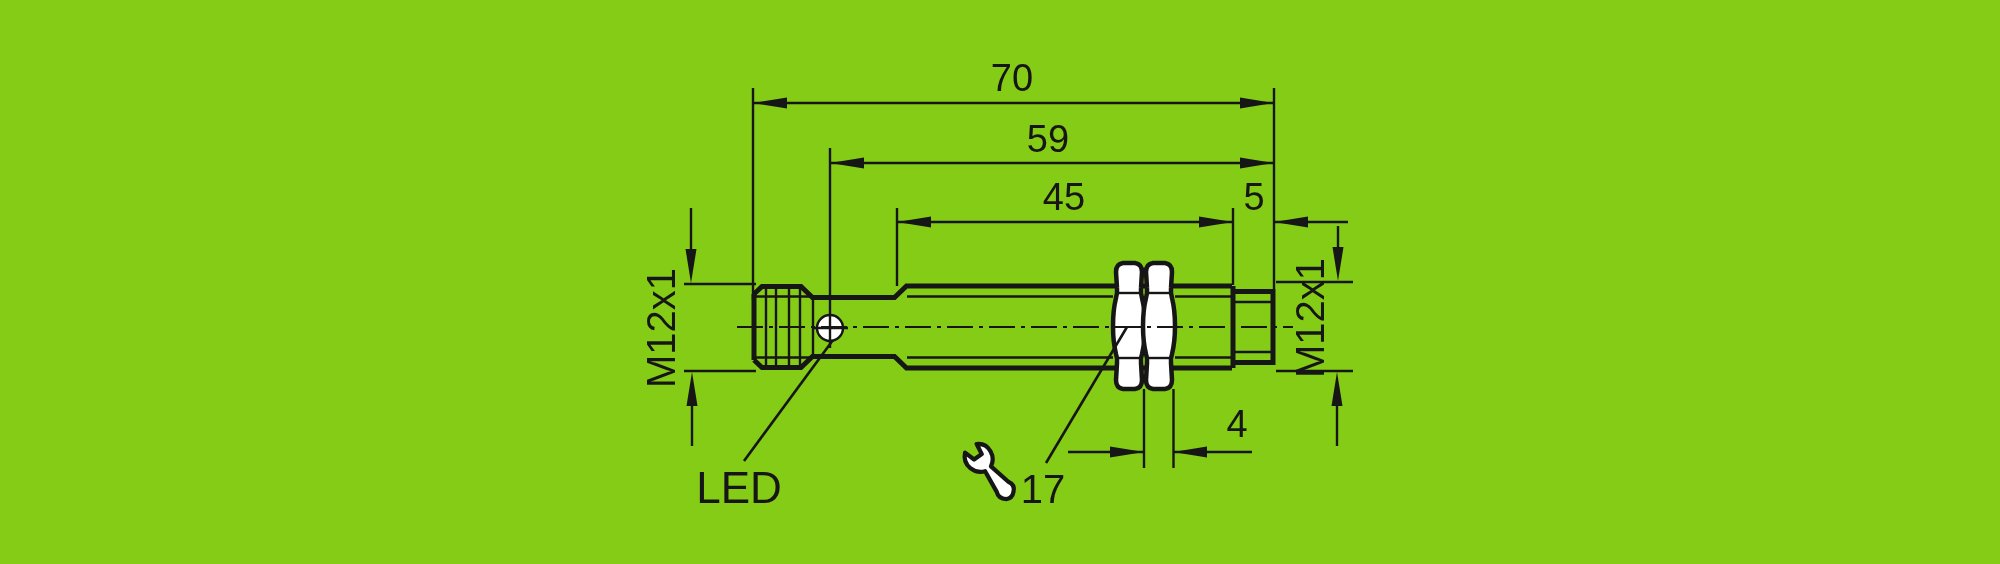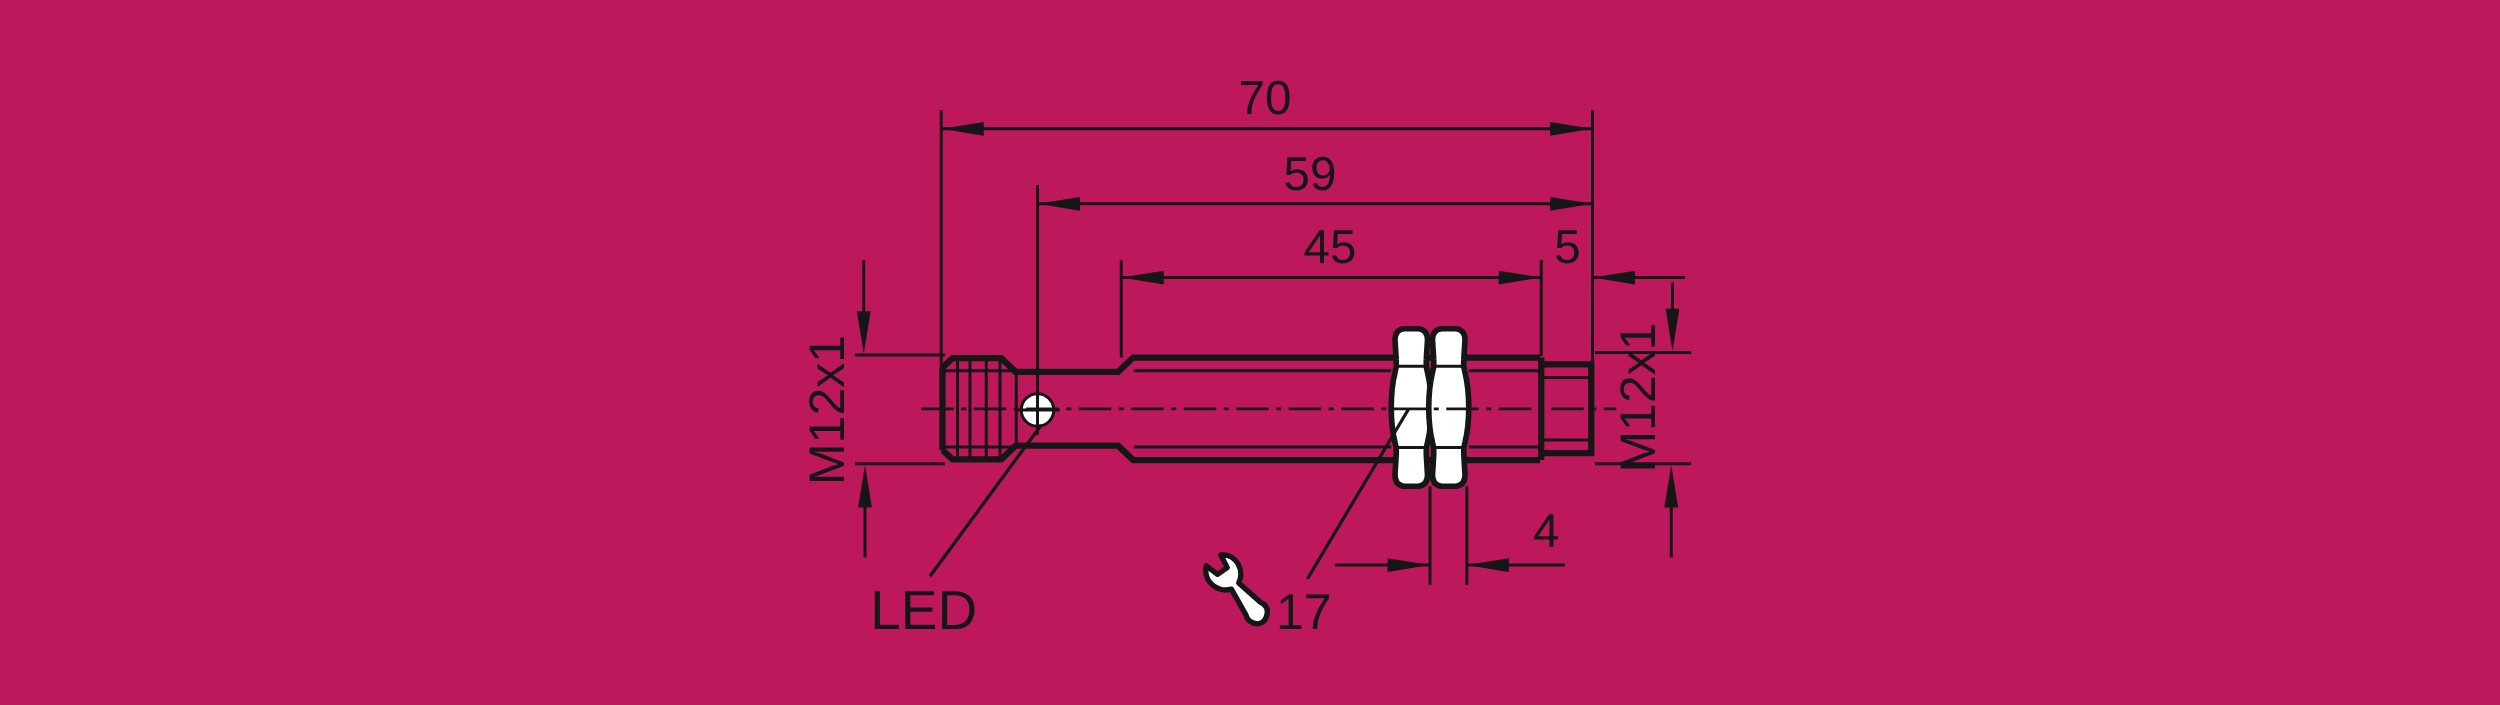--- a/index.html
+++ b/index.html
@@ -1,16 +1,16 @@
 <!DOCTYPE html>
 <html><head>
 <meta charset="utf-8">
 <style>
   html,body{margin:0;padding:0;background:#ffffff;}
-  .canvas{position:relative;width:2000px;height:564px;background:#be185d;overflow:hidden;}
+  .canvas{position:relative;width:2000px;height:564px;background:#84cc16;overflow:hidden;}
   svg{position:absolute;left:0;top:0;}
   svg text{font-family:"Liberation Sans","DejaVu Sans",sans-serif;fill:#161616;}
   .outline{stroke:#161616;stroke-width:5;fill:none;stroke-linejoin:miter;stroke-linecap:butt;}
   .thin{stroke:#161616;stroke-width:2.4;fill:none;}
   .dim{stroke:#161616;stroke-width:2.4;fill:none;}
   .leader{stroke:#161616;stroke-width:2.6;fill:none;}
   .centerline{stroke:#161616;stroke-width:2.2;fill:none;stroke-dasharray:26 6 4 6;}
   .arrow{fill:#161616;stroke:none;}
   .nut{stroke:#161616;stroke-width:4.5;fill:#ffffff;stroke-linejoin:round;}
   .whitefill{fill:#ffffff;}

